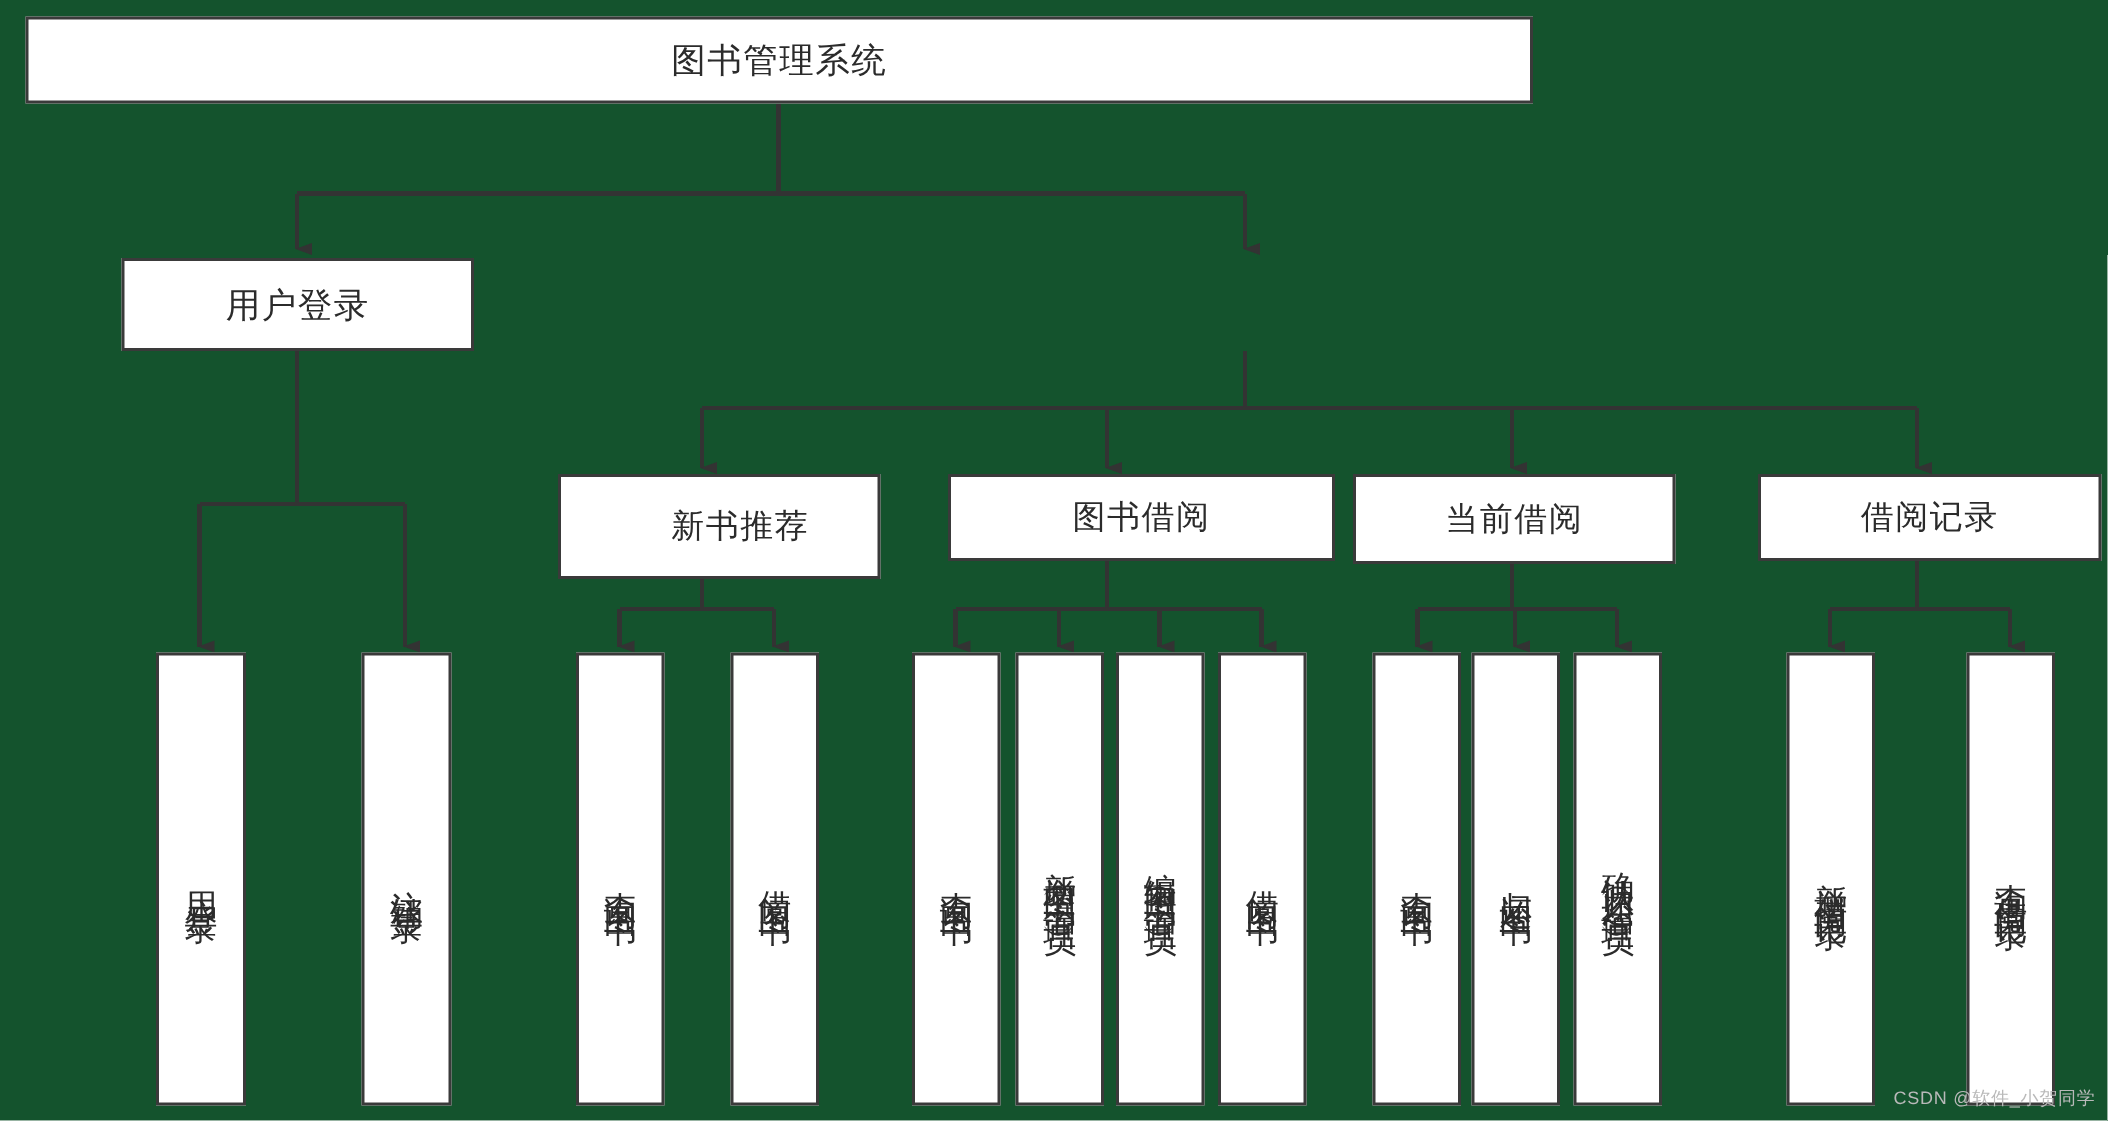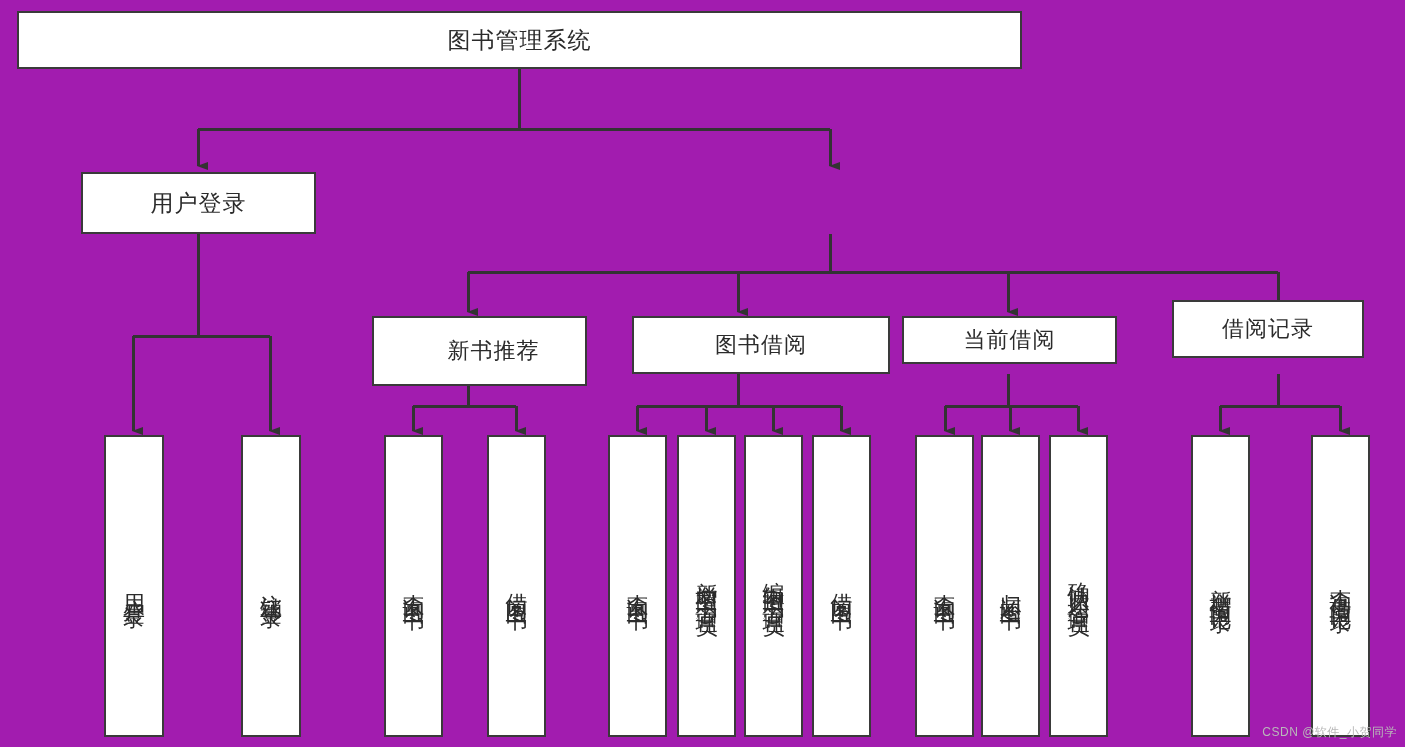--- a/index.html
+++ b/index.html
@@ -8,21 +8,21 @@
     padding: 0;
     background: #ffffff;
   }
   body {
     font-family: "Liberation Sans", "DejaVu Sans", sans-serif;
   }
   #diagram-root {
     position: relative;
     width: 1405px;
     height: 747px;
-    background: #a21caf;
+    background: #14532d;
     overflow: hidden;
   }
   #connector-layer {
     position: absolute;
     left: 0;
     top: 0;
     width: 1405px;
     height: 747px;
     pointer-events: none;
   }
@@ -141,25 +141,25 @@
 
 
   <div class="node level3" style="left:372px; top:316px; width:215px; height:70px;padding-left:28px;">
     <span class="h-label">新书推荐</span>
   </div>
 
   <div class="node level3" style="left:632px; top:316px; width:258px; height:58px;">
     <span class="h-label">图书借阅</span>
   </div>
 
-  <div class="node level3" style="left:902px; top:316px; width:215px; height:48px;">
+  <div class="node level3" style="left:902px; top:316px; width:215px; height:60px;">
     <span class="h-label">当前借阅</span>
   </div>
 
-  <div class="node level3" style="left:1172px; top:300px; width:192px; height:58px;">
+  <div class="node level3" style="left:1172px; top:316px; width:229px; height:58px;">
     <span class="h-label">借阅记录</span>
   </div>
 
   <div class="node leaf" style="left:104px; top:435px; width:60px; height:302px;">
     <span class="leaf-label">用户登录</span>
   </div>
 
   <div class="node leaf" style="left:241px; top:435px; width:60px; height:302px;">
     <span class="leaf-label">注销登录</span>
   </div>

